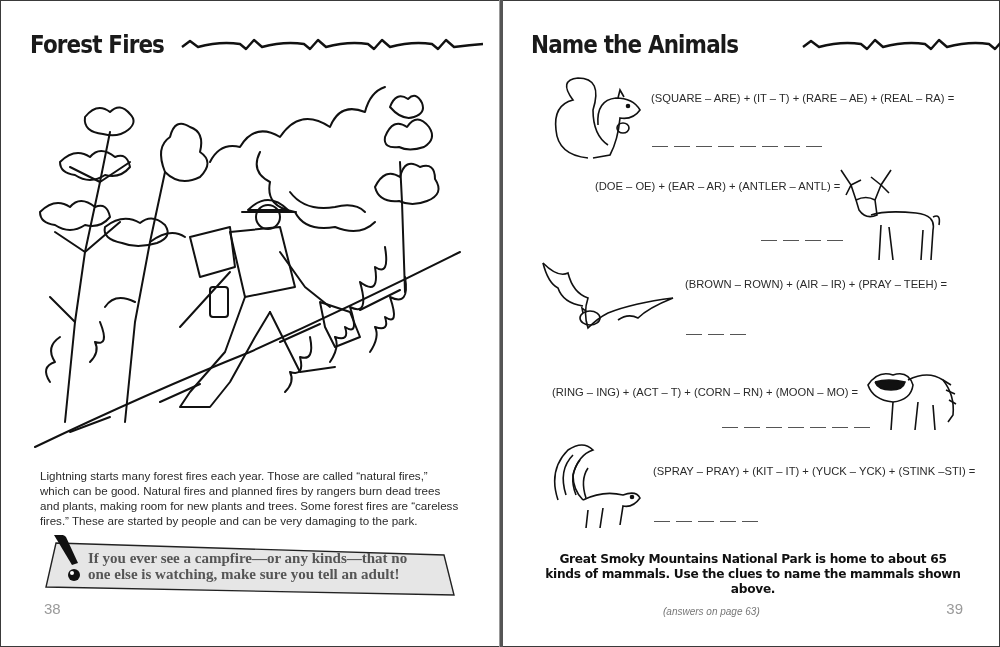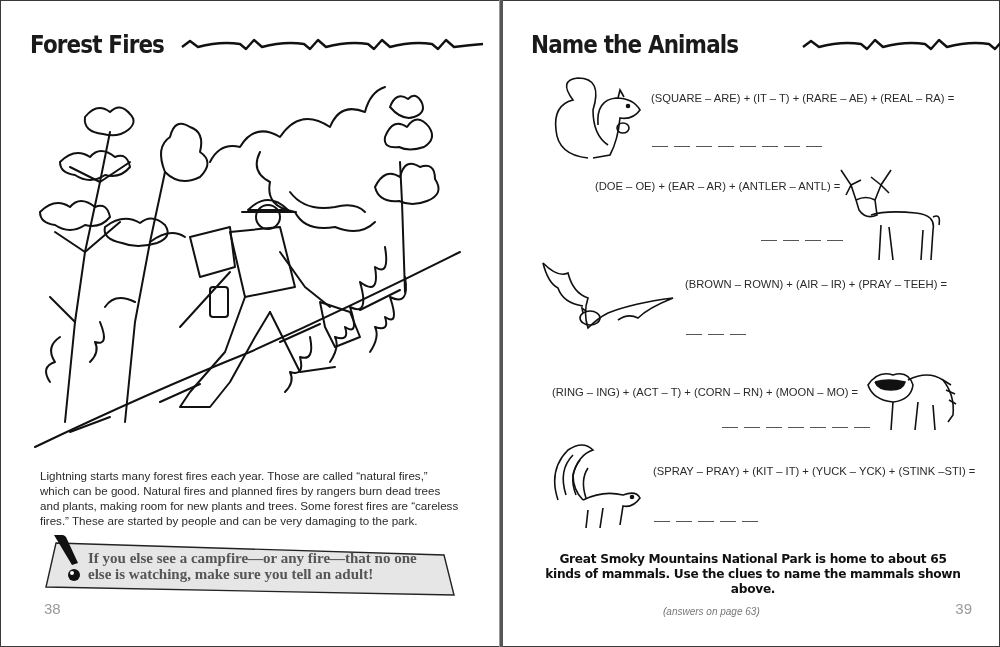--- a/index.html
+++ b/index.html
@@ -16,21 +16,21 @@
   .title { font-family: "DejaVu Sans", sans-serif; font-weight: bold; font-size: 25px; letter-spacing: -1px;
            color: #1a1a1a; transform: scaleX(0.86); transform-origin: left center; white-space: nowrap; }
   .squiggle { margin-left: -6px; }
   .illus { position: absolute; left: 30px; top: 62px; width: 440px; height: 390px; }
   .body-text { position: absolute; left: 40px; top: 460px; width: 420px; font-size: 11.6px; line-height: 15px; color: #2a2a2a; margin-top: 8px; }
   .callout { position: absolute; left: 44px; top: 535px; width: 412px; height: 62px; }
   .callout-text { position: absolute; left: 88px; top: 550px; width: 340px; font-family: "Liberation Serif", serif;
                   font-weight: bold; font-size: 15px; line-height: 16px; color: #555; }
   .page-num { position: absolute; top: 600px; font-size: 15px; color: #9a9a9a; }
   .page.left .page-num { left: 44px; }
-  .page.right .page-num { right: 28px; }
+  .page.right .page-num { right: 37px; }
   .eq { position: absolute; font-size: 11.2px; color: #2a2a2a; white-space: nowrap; }
   .blanks { position: absolute; display: flex; gap: 6px; }
   .blank { width: 16px; height: 0; border-bottom: 1.5px solid #555; }
   .animal { position: absolute; }
   .footer-note { position: absolute; left: 40px; top: 552px; width: 420px; text-align: center;
                  font-family: "DejaVu Sans", sans-serif; font-weight: bold; font-size: 12.2px; line-height: 15px;
                  color: #111; letter-spacing: -0.3px; }
   .answers { position: absolute; left: 160px; top: 606px; font-style: italic; font-size: 10px; color: #777; }
 </style>
 </head>
@@ -95,21 +95,21 @@
   <div class="body-text">Lightning starts many forest fires each year. Those are called “natural fires,” which can be good. Natural fires and planned fires by rangers burn dead trees and plants, making room for new plants and trees. Some forest fires are “careless fires.” These are started by people and can be very damaging to the park.</div>
 
   <svg class="callout" viewBox="0 0 412 62">
     <polygon points="12,8 400,20 410,60 2,52" fill="#e6e6e6" stroke="#222" stroke-width="1.4"></polygon>
     <g>
       <path d="M10 0 Q18 -2 22 2 L34 28 L28 30 Z" fill="#111"></path>
       <circle cx="30" cy="40" r="6" fill="#111"></circle>
       <circle cx="28" cy="38" r="2" fill="#fff"></circle>
     </g>
   </svg>
-  <div class="callout-text">If you else see a campfire—or any fire—that no one else is watching, make sure you tell an adult!</div>
+  <div class="callout-text">If you ever see a campfire—or any kinds—that no one else is watching, make sure you tell an adult!</div>
 
   <div class="page-num">38</div>
 </div>
 
 <div class="page right">
   <div class="title-row">
     <span class="title">Name the Animals</span>
     <svg class="squiggle" width="230" height="20" viewBox="0 0 230 20">
       <path d="M2 12 L10 6 L18 12 Q40 6 60 9 L66 14 L74 5 L82 12 Q104 6 124 9 L130 14 L138 5 L146 12 Q168 6 188 9 L194 14 L202 5 L210 12 Q220 12 228 11" fill="none" stroke="#111" stroke-width="2.4" stroke-linejoin="round"></path>
     </svg>

